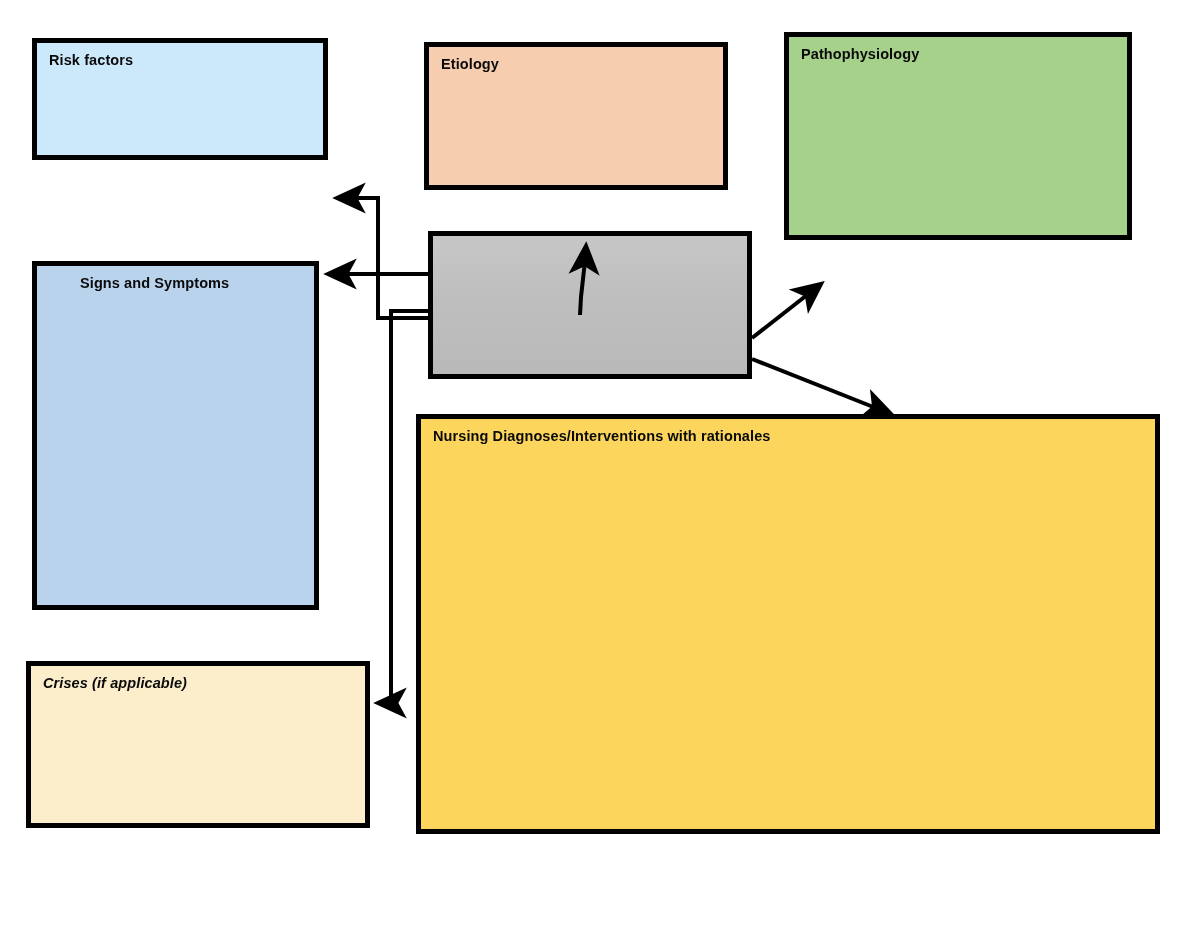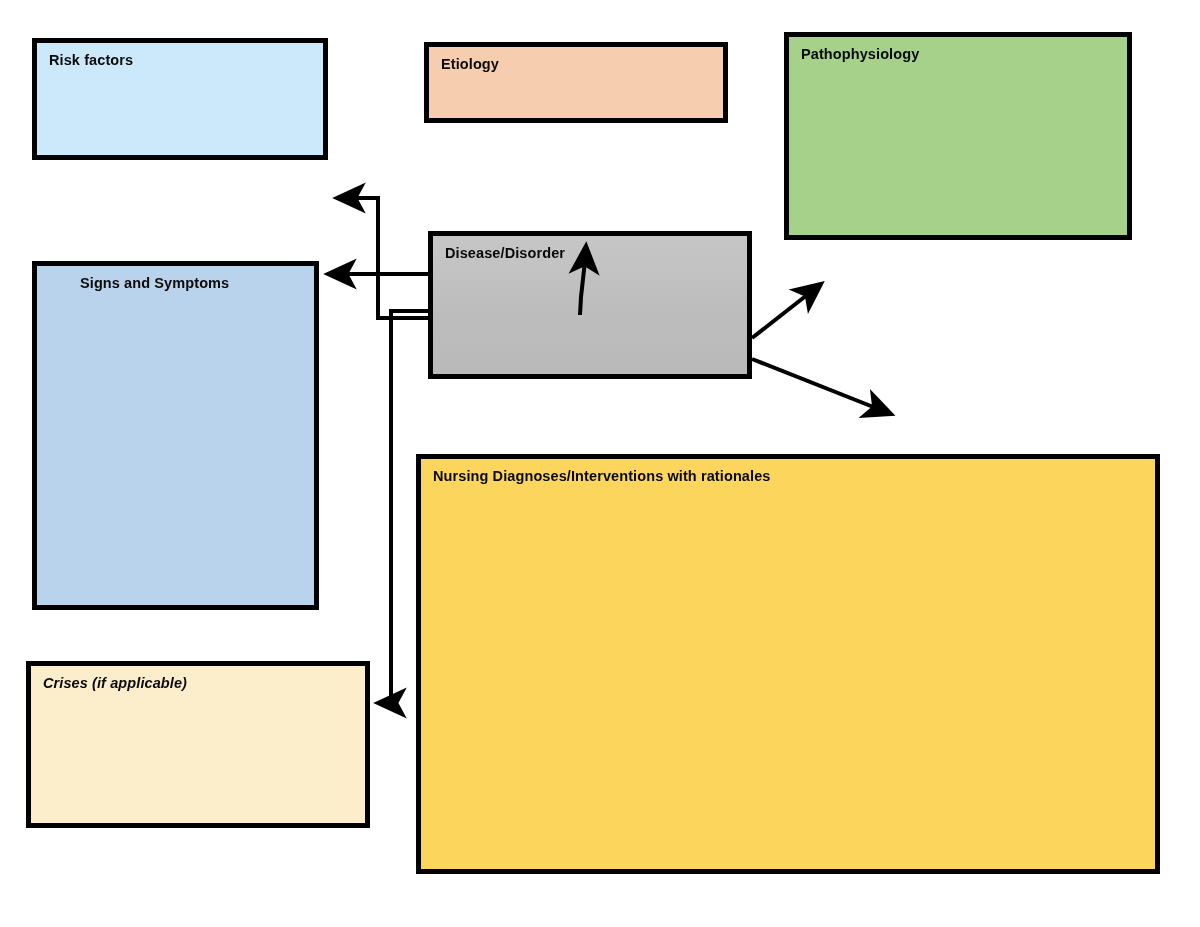--- a/index.html
+++ b/index.html
@@ -32,26 +32,26 @@
   #connectors {
     position: absolute;
     left: 0;
     top: 0;
     width: 1200px;
     height: 927px;
     pointer-events: none;
   }
   
   #node-risk-factors      { left: 32px;  top: 38px;  width: 296px; height: 122px; }
-  #node-etiology          { left: 424px; top: 42px;  width: 304px; height: 81px; }
+  #node-etiology          { left: 424px; top: 42px;  width: 304px; height: 148px; }
   #node-pathophysiology   { left: 784px; top: 32px;  width: 348px; height: 208px; }
   #node-disease-disorder  { left: 428px; top: 231px; width: 324px; height: 148px; }
   #node-signs-symptoms    { left: 32px;  top: 261px; width: 287px; height: 349px; padding-left: 43px; }
   #node-crises            { left: 26px;  top: 661px; width: 344px; height: 167px; font-style: italic; }
-  #node-nursing-diagnoses { left: 416px; top: 414px; width: 744px; height: 420px; margin-top: 40px; }
+  #node-nursing-diagnoses { left: 416px; top: 414px; width: 744px; height: 420px; }
 </style>
 </head>
 <body>
 
 <div id="canvas">
 
   <svg id="connectors" viewBox="0 0 1200 927" xmlns="http://www.w3.org/2000/svg">
 
     <defs>
       <marker id="ah" markerWidth="9" markerHeight="9" refX="7.2" refY="4.5" orient="auto" markerUnits="strokeWidth">
@@ -86,21 +86,20 @@
 
   <div class="node" id="node-etiology" style="background:#f7cdb0;">
     <div class="node-label">Etiology</div>
   </div>
 
   <div class="node" id="node-pathophysiology" style="background:#a6d18b;">
     <div class="node-label">Pathophysiology</div>
   </div>
 
   <div class="node" id="node-disease-disorder" style="background:linear-gradient(180deg,#c6c6c6 0%,#bdbdbd 55%,#b9b9b9 100%);">
-    <div class="node-label">Disease/Disorder</div>
 
     <svg style="position:absolute; left:135px; top:-1px; width:40px; height:90px;" viewBox="0 0 40 90" xmlns="http://www.w3.org/2000/svg">
       <path d="M 12 80 L 13 62 L 15 44 L 17 26 L 18 11" fill="none" stroke="#000000" stroke-width="4" stroke-linecap="butt" marker-end="url(#ah2)"></path>
       <defs>
         <marker id="ah2" markerWidth="9" markerHeight="9" refX="7.2" refY="4.5" orient="auto" markerUnits="strokeWidth">
           <path d="M0,0.6 L8.4,4.5 L0,8.4 L2.1,4.5 Z" fill="#000000"></path>
         </marker>
       </defs>
     </svg>
   </div>

